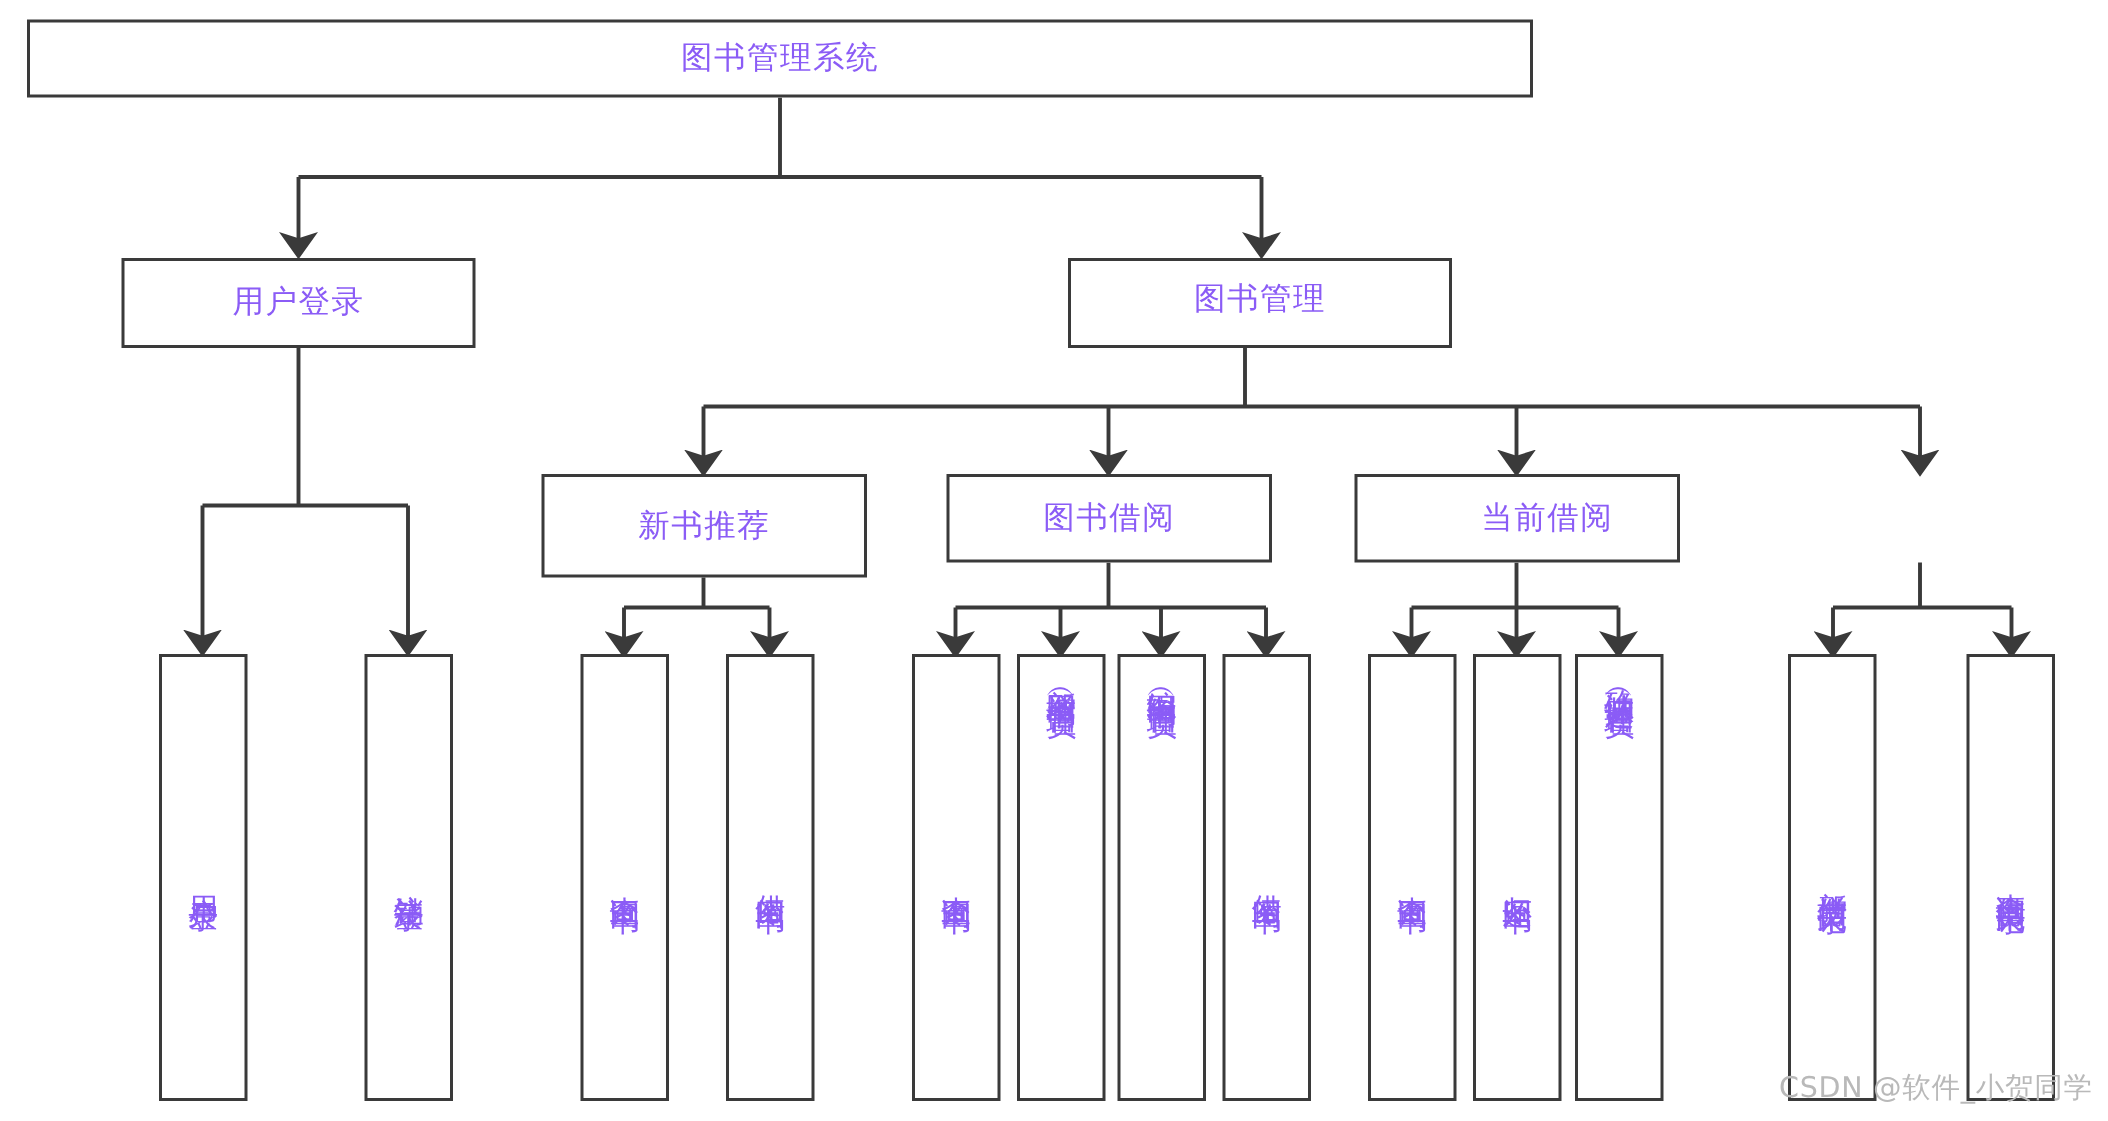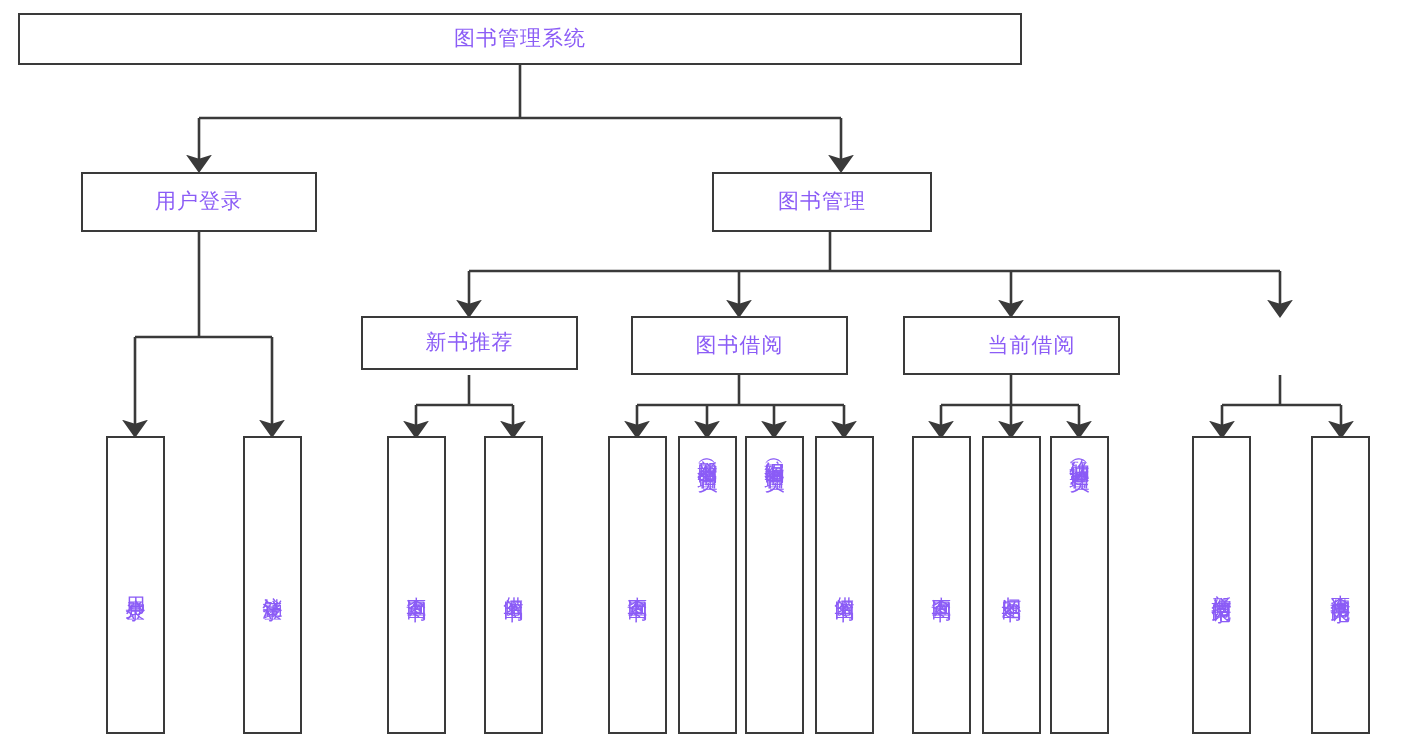--- a/index.html
+++ b/index.html
@@ -124,25 +124,25 @@
     </g>
   </svg>
 
   <div class="node h" style="left:18px; top:13px; width:1004px; height:52px;">
     <span class="lbl">图书管理系统</span>
   </div>
 
   <div class="node h" style="left:81px; top:172px; width:236px; height:60px;">
     <span class="lbl">用户登录</span>
   </div>
-  <div class="node h" style="left:712px; top:172px; width:220px; height:60px;">
+  <div class="node h" style="left:712px; top:172px; width:256px; height:60px;font-family:Liberation Mono, monospace;">
     <span class="lbl">图书管理</span>
   </div>
 
-  <div class="node h" style="left:361px; top:316px; width:217px; height:54px;">
+  <div class="node h" style="left:361px; top:316px; width:217px; height:69px;">
     <span class="lbl">新书推荐</span>
   </div>
   <div class="node h" style="left:631px; top:316px; width:217px; height:59px;">
     <span class="lbl">图书借阅</span>
   </div>
   <div class="node h" style="left:903px; top:316px; width:217px; height:59px;padding-left:40px;">
     <span class="lbl">当前借阅</span>
   </div>
 
   <div class="node v center" style="left:106px; top:436px; width:59px; height:298px;">
@@ -182,14 +182,15 @@
     <span class="lbl">确认归还（管理员）</span>
   </div>
 
   <div class="node v center" style="left:1192px; top:436px; width:59px; height:298px;">
     <span class="lbl">新增借阅记录</span>
   </div>
   <div class="node v center" style="left:1311px; top:436px; width:59px; height:298px;">
     <span class="lbl">查询借阅记录</span>
   </div>
 
+  <div class="watermark">CSDN @软件_小贺同学</div>
 
 </div>
 
 </body></html>

